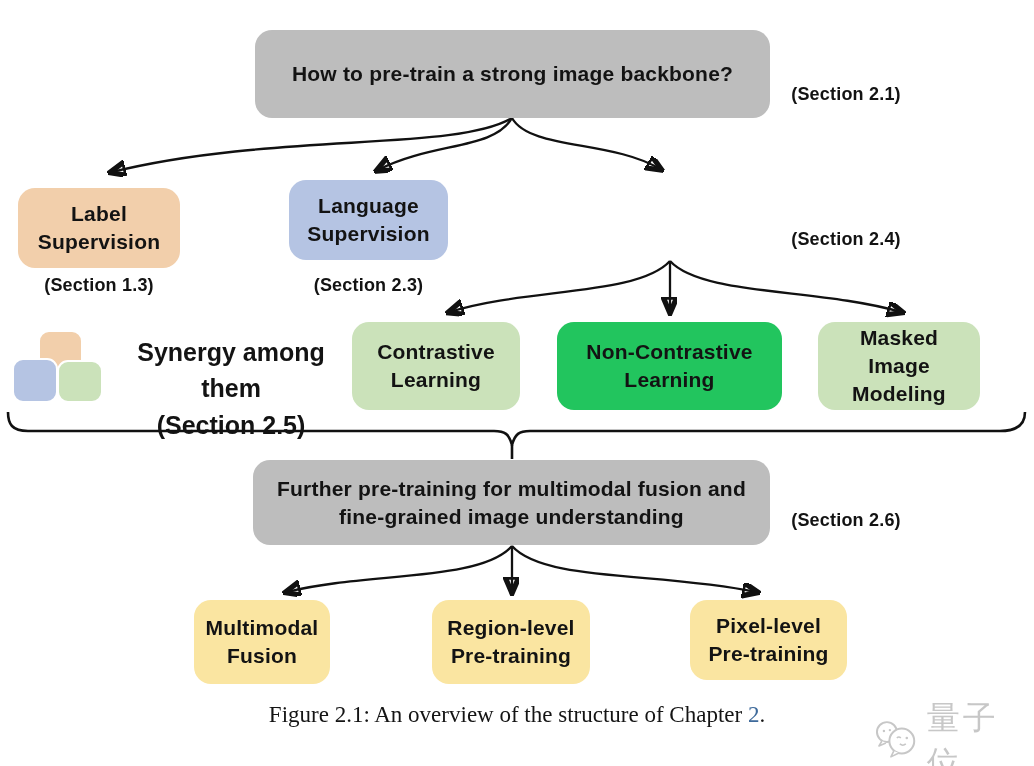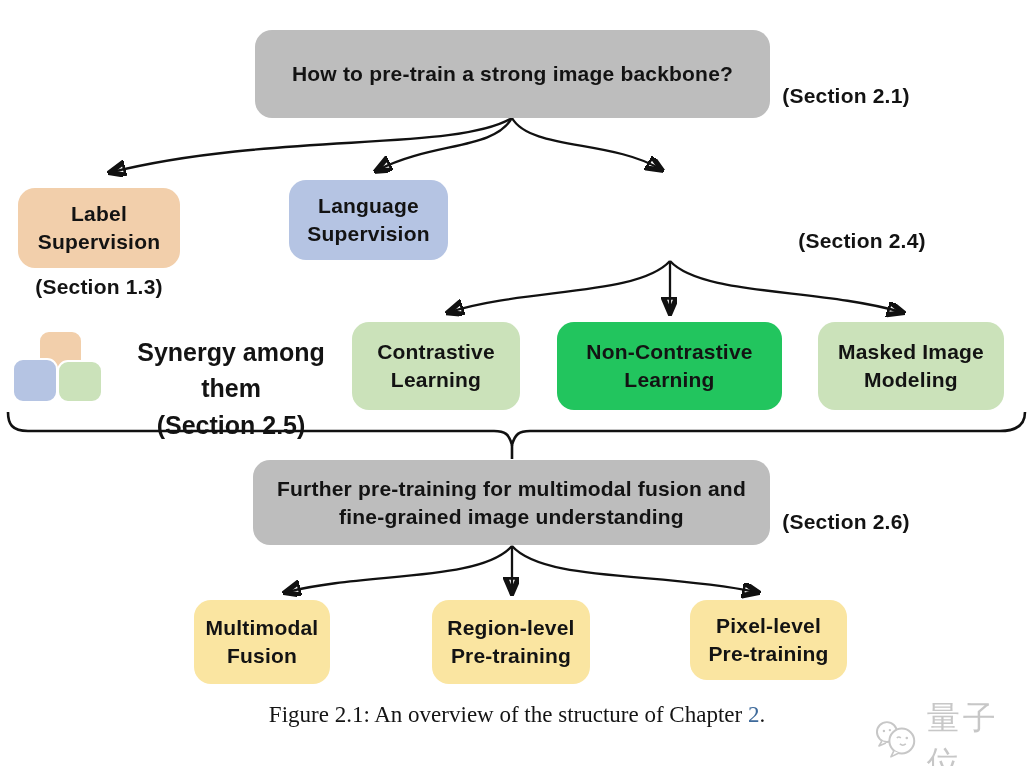--- a/index.html
+++ b/index.html
@@ -4,21 +4,21 @@
 <style>
   html,body{margin:0;padding:0;background:#fff;}
   #page{position:relative;width:1034px;height:766px;background:#ffffff;overflow:hidden;
         font-family:"Liberation Sans","DejaVu Sans",sans-serif;color:#131313;}
   #connectors{position:absolute;left:0;top:0;width:1034px;height:766px;z-index:1;}
   #connectors path{fill:none;stroke:#111;stroke-width:2.3px;}
   #connectors path.brace{stroke-width:2.6px;}
   .node{position:absolute;z-index:2;border-radius:17px;display:flex;align-items:center;
         justify-content:center;text-align:center;font-weight:700;font-size:21px;
         line-height:1.32;letter-spacing:.2px;padding:4px 10px;box-sizing:border-box;}
-  .section-label{position:absolute;z-index:2;font-weight:600;font-size:21px;
+  .section-label{position:absolute;z-index:2;font-weight:600;font-size:18px;
         letter-spacing:.2px;text-align:center;}
   .sq{position:absolute;border-radius:11px;box-sizing:border-box;border:2px solid #fff;}
   .synergy-text{position:absolute;z-index:2;text-align:center;font-weight:600;
         font-size:25px;line-height:1.45;}
   #caption{position:absolute;left:0;top:702px;width:100%;text-align:center;z-index:2;
         font-family:"Liberation Serif","DejaVu Serif",serif;font-size:23px;color:#141414;}
   #caption .chapter-link{text-decoration:none;}
   #watermark{position:absolute;left:872px;top:696px;z-index:2;display:flex;
         align-items:center;gap:5px;}
   #watermark .wm-text{font-size:33px;font-weight:500;letter-spacing:3px;font-family:Liberation Serif, serif;}
@@ -50,34 +50,35 @@
     <path d="M512,546 C544,582 658,572 756,592" marker-end="url(#ah)"></path>
   </svg>
 
   <div class="node" style="left: 255px; top: 30px; width: 515px; height: 88px; background-color: rgb(189, 189, 189);">How to pre-train a strong image backbone?</div>
   <div class="section-label" style="left:778px;top:84px;width:136px;">(Section 2.1)</div>
 
   <div class="node" style="left: 18px; top: 188px; width: 162px; height: 80px; background-color: rgb(242, 207, 171);">Label Supervision</div>
   <div class="section-label" style="left:18px;top:275px;width:162px;">(Section 1.3)</div>
 
   <div class="node" style="left: 289px; top: 180px; width: 159px; height: 80px; background-color: rgb(181, 196, 227);">Language Supervision</div>
+  <div class="section-label" style="left:289px;top:275px;width:159px;">(Section 2.3)</div>
 
-  <div class="section-label" style="left:778px;top:229px;width:136px;margin-left:16px;">(Section 2.4)</div>
+  <div class="section-label" style="left:778px;top:229px;width:136px;">(Section 2.4)</div>
 
   <div class="sq" style="left: 38px; top: 330px; width: 45px; height: 42px; z-index: 2; background-color: rgb(242, 207, 171);"></div>
   <div class="sq" style="left: 12px; top: 358px; width: 46px; height: 45px; z-index: 3; background-color: rgb(181, 196, 227);"></div>
   <div class="sq" style="left: 57px; top: 360px; width: 46px; height: 43px; z-index: 4; background-color: rgb(203, 226, 186);"></div>
   <div class="synergy-text" style="left:118px;top:334px;width:226px;">
     <div>Synergy among them</div>
     <div>(Section 2.5)</div>
   </div>
 
   <div class="node" style="left: 352px; top: 322px; width: 168px; height: 88px; background-color: rgb(203, 226, 186);">Contrastive Learning</div>
   <div class="node" style="left: 557px; top: 322px; width: 225px; height: 88px; background-color: #22c55e; text-align: center;">Non-Contrastive Learning</div>
-  <div class="node" style="left: 818px; top: 322px; width: 186px; height: 88px; background-color: rgb(203, 226, 186);">Masked Image Modeling</div>
+  <div class="node" style="left: 818px; top: 322px; width: 162px; height: 88px; background-color: rgb(203, 226, 186);">Masked Image Modeling</div>
 
   <div class="node" style="left: 253px; top: 460px; width: 517px; height: 85px; flex-direction: column; background-color: rgb(189, 189, 189);">
     <div>Further pre-training for multimodal fusion and</div>
     <div>fine-grained image understanding</div>
   </div>
   <div class="section-label" style="left:778px;top:510px;width:136px;">(Section 2.6)</div>
 
   <div class="node" style="left: 194px; top: 600px; width: 136px; height: 84px; background-color: rgb(250, 229, 161);">Multimodal Fusion</div>
   <div class="node" style="left: 432px; top: 600px; width: 158px; height: 84px; background-color: rgb(250, 229, 161);">Region-level Pre-training</div>
   <div class="node" style="left: 690px; top: 600px; width: 157px; height: 80px; background-color: rgb(250, 229, 161);">Pixel-level Pre-training</div>

